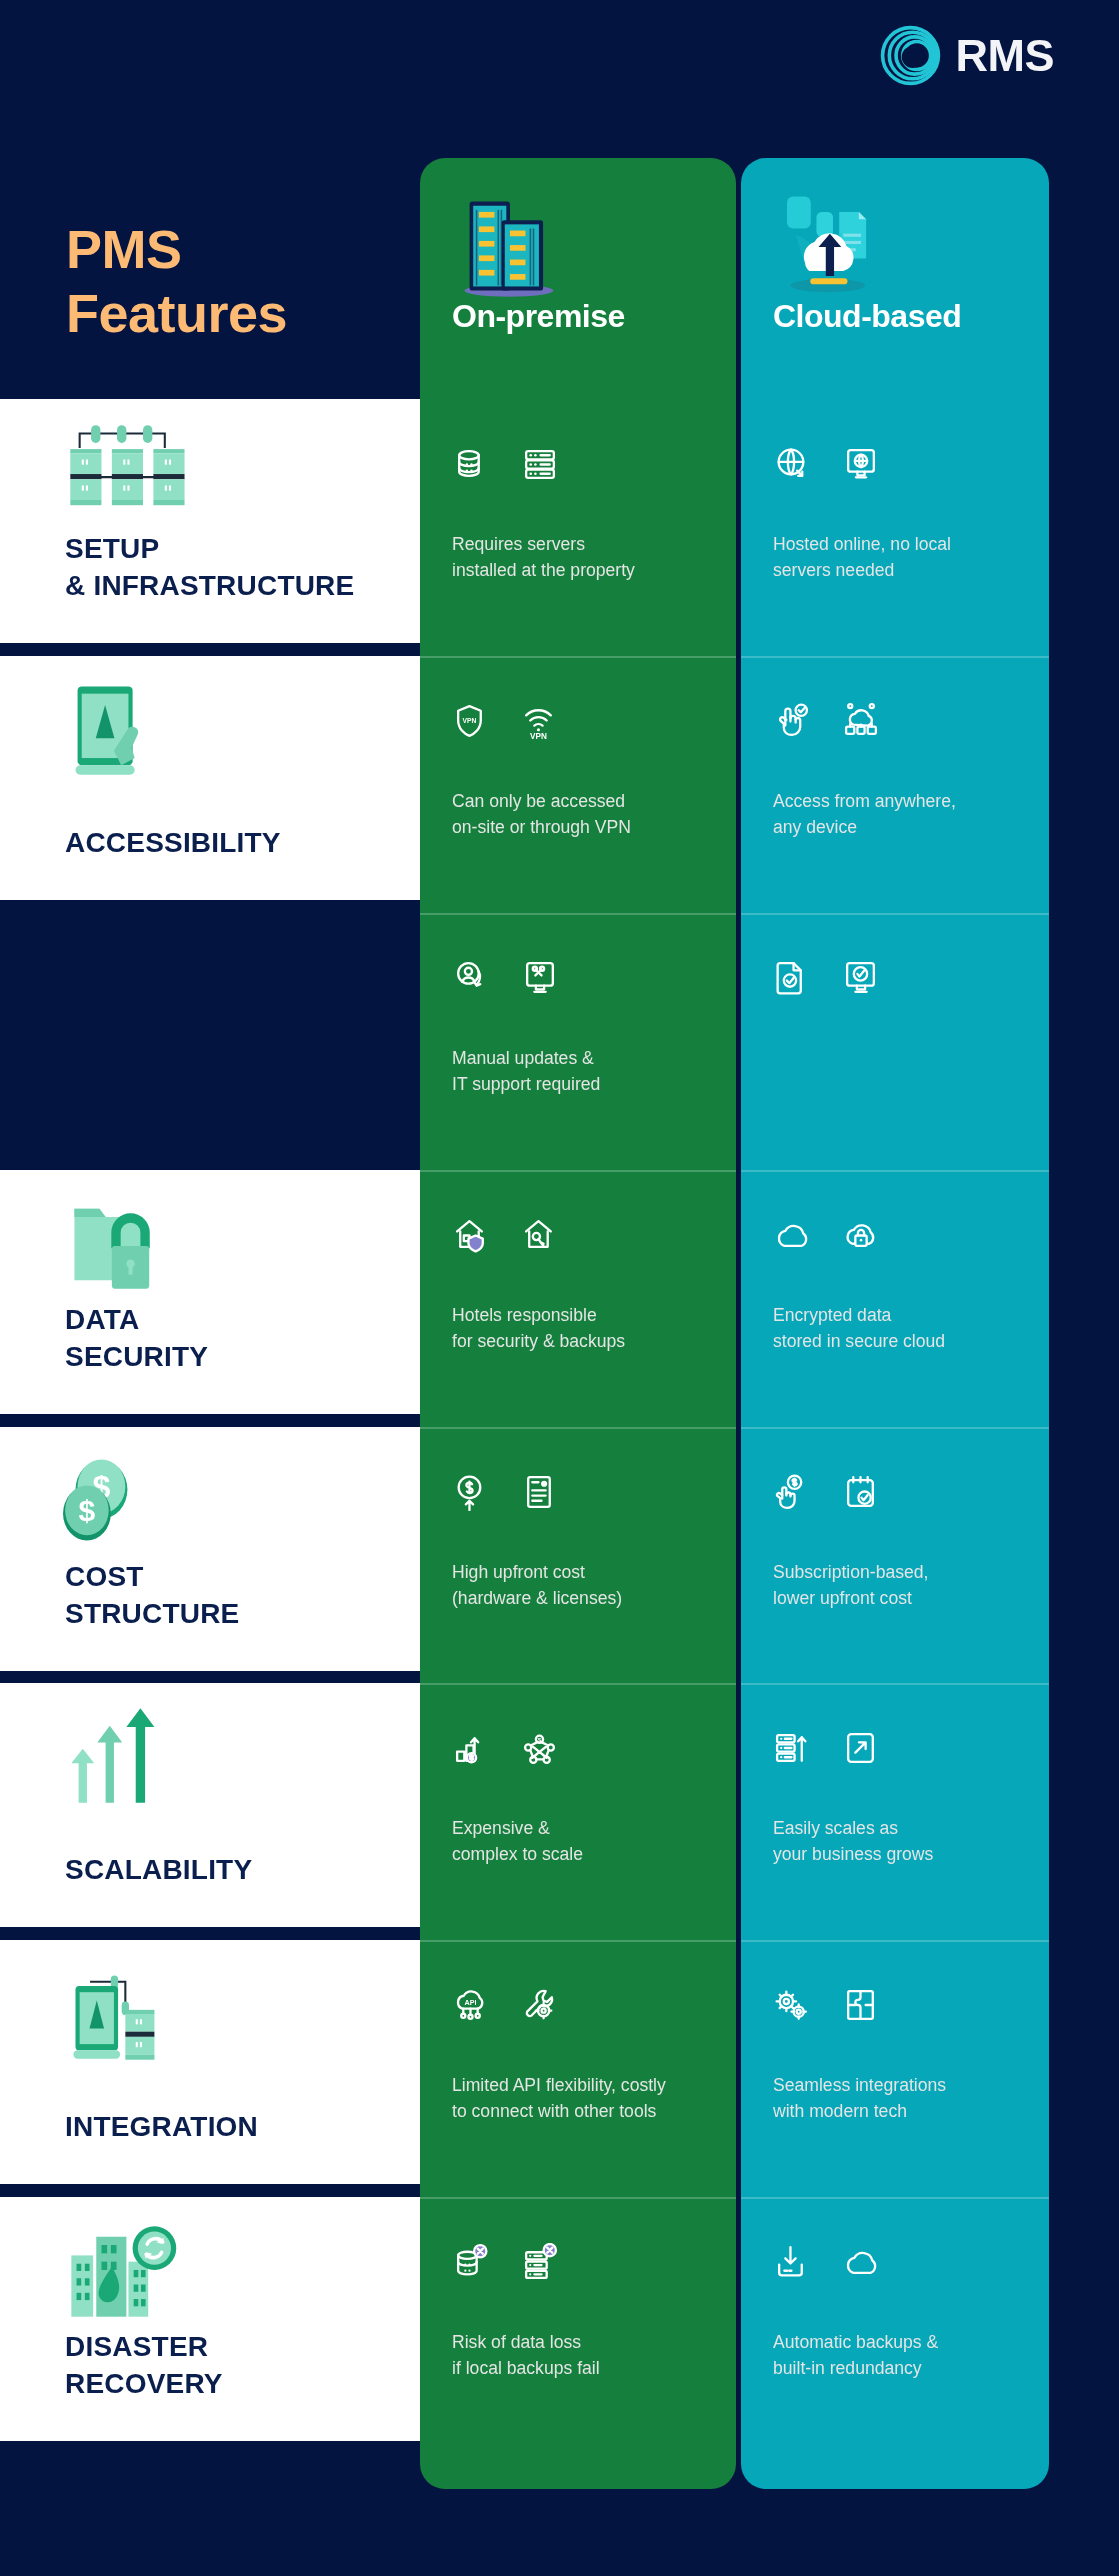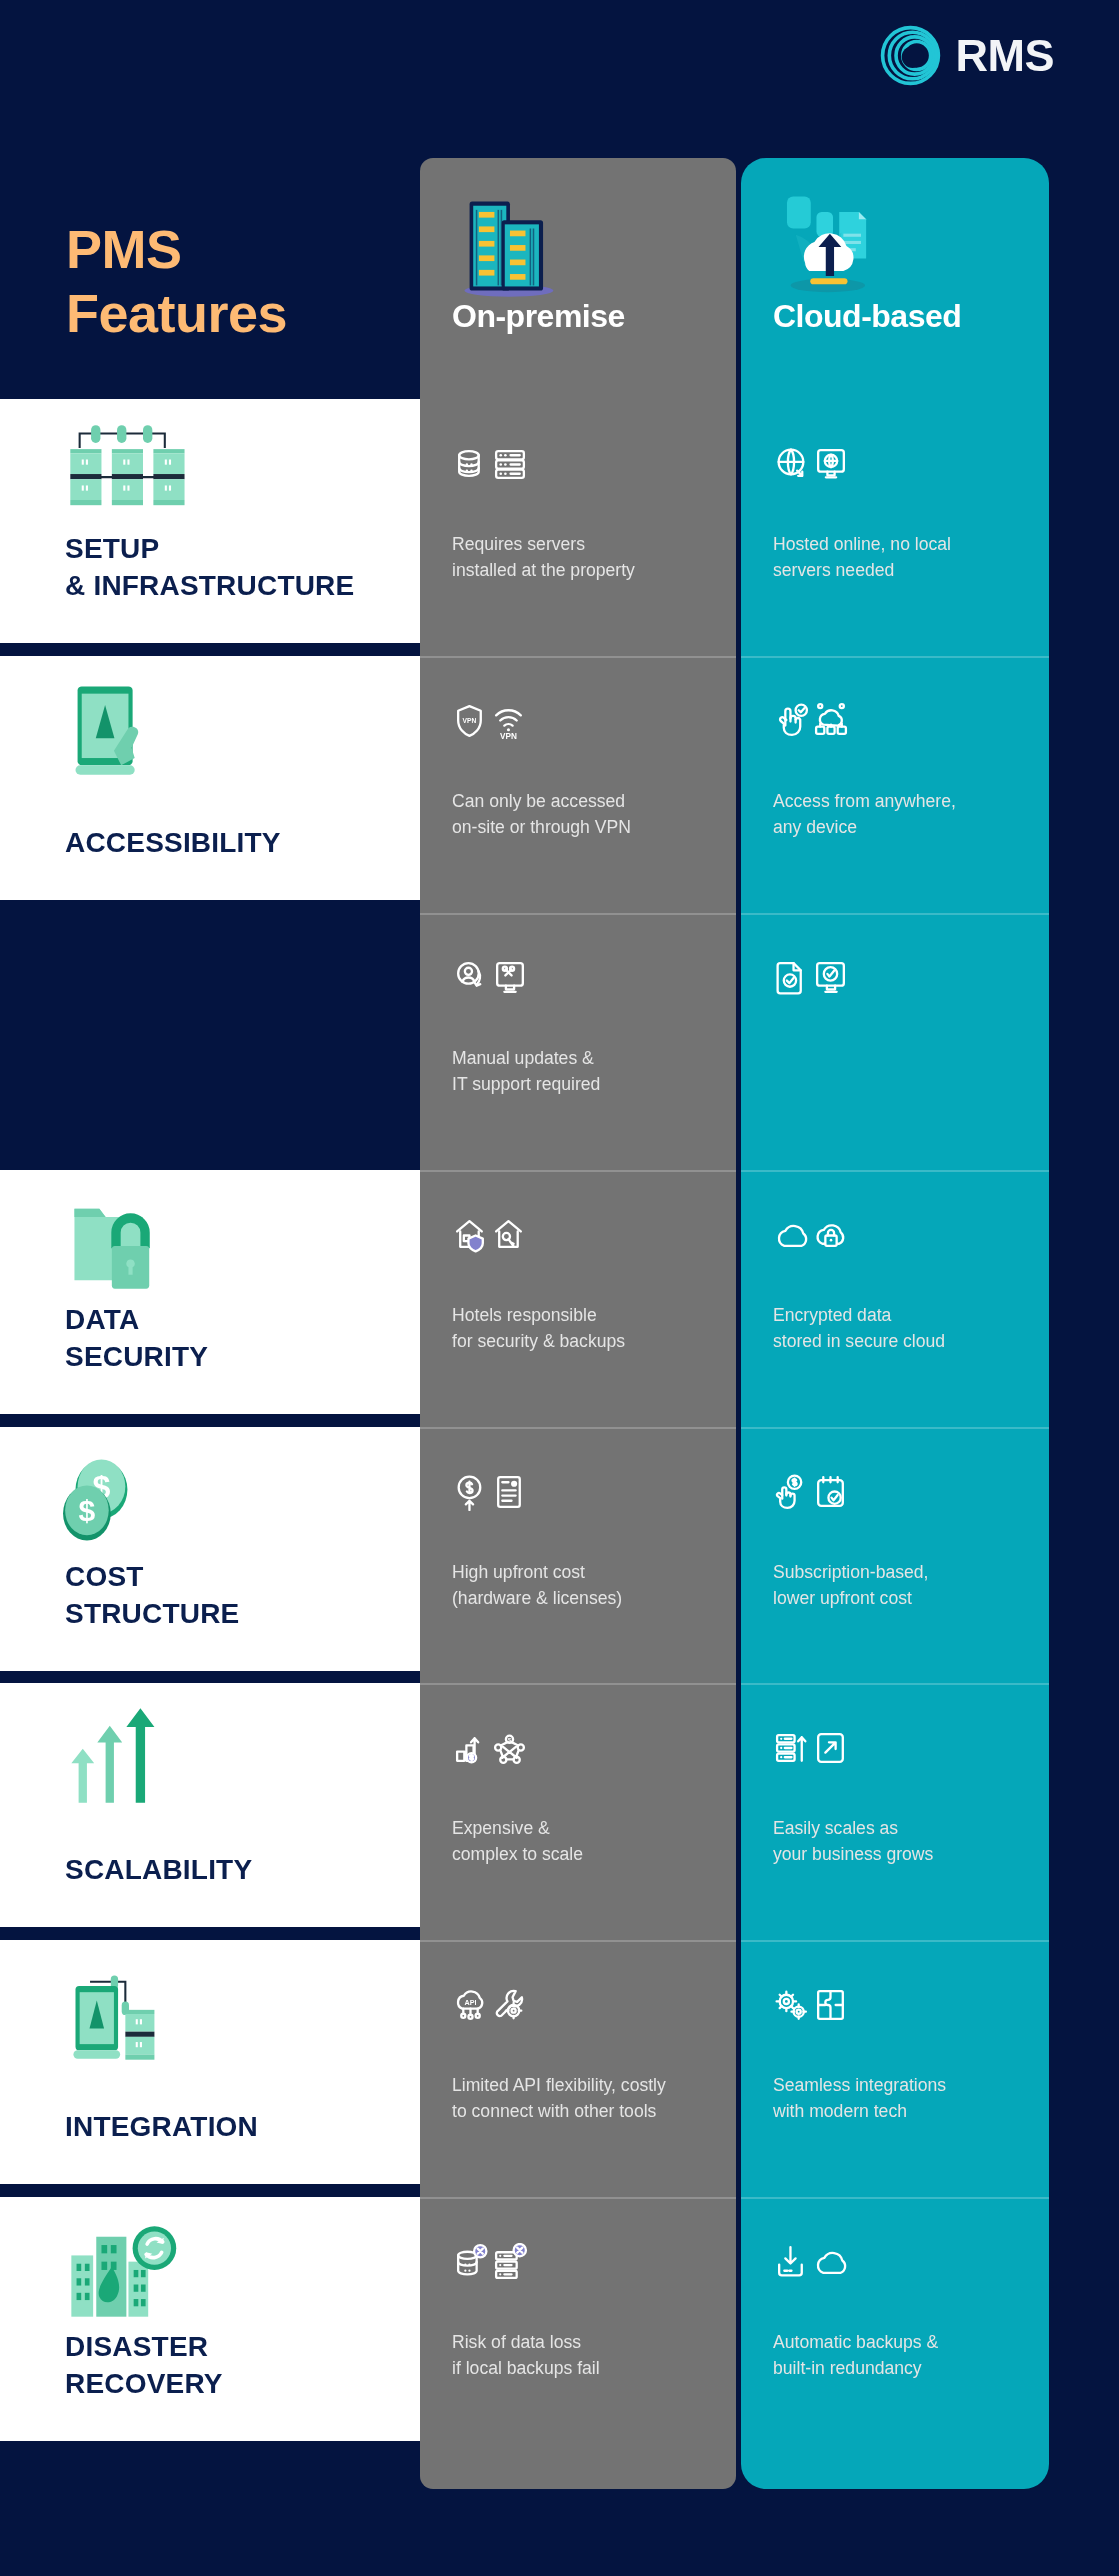--- a/index.html
+++ b/index.html
@@ -28,21 +28,21 @@
     position:absolute; left:66px; top:218px;
     color:#fdba74; font-size:54px; font-weight:800;
     line-height:1.18; letter-spacing:-0.5px;
   }
 
   
   .col-card {
     position:absolute; top:158px; width:316px; height:2331px;
     border-radius:25px;
   }
-  .col-onprem { left:420px; background:#737373;border-radius:13px; }
+  .col-onprem { left:420px; background:#15803d; }
   .col-cloud  { left:741px; width:308px; background:#05a7b9; }
 
   .col-head {
     position:absolute; left:0; width:100%;
     top:0; height:215px;
   }
   .col-head .col-illu {
     position:absolute; left:32px; top:31px; width:119px; height:109px;
   }
   .col-head .col-name {
@@ -69,21 +69,21 @@
     position:absolute; top:0; height:100%;
   }
   .cell-onprem { left:420px; width:316px; }
   .cell-cloud  { left:741px; width:308px; }
   .cell-divider {
     position:absolute; left:0; top:0; width:100%; height:1.6px;
     background:rgba(255,255,255,0.22);
   }
   .cell-icons {
     position:absolute; left:32px; top:46px;
-    display:flex; align-items:flex-start; gap:1px;
+    display:flex; align-items:flex-start; gap:31px;
   }
   .cell-icons svg { display:block; }
   .cell-text {
     position:absolute; left:32px; top:133px; width:259px;
     color:#e5e5e5; font-size:17.6px; line-height:1.46; font-weight:400;
   }
   .icon-stack { display:flex; flex-direction:column; align-items:center; }
 </style>
 </head>
 <body>

